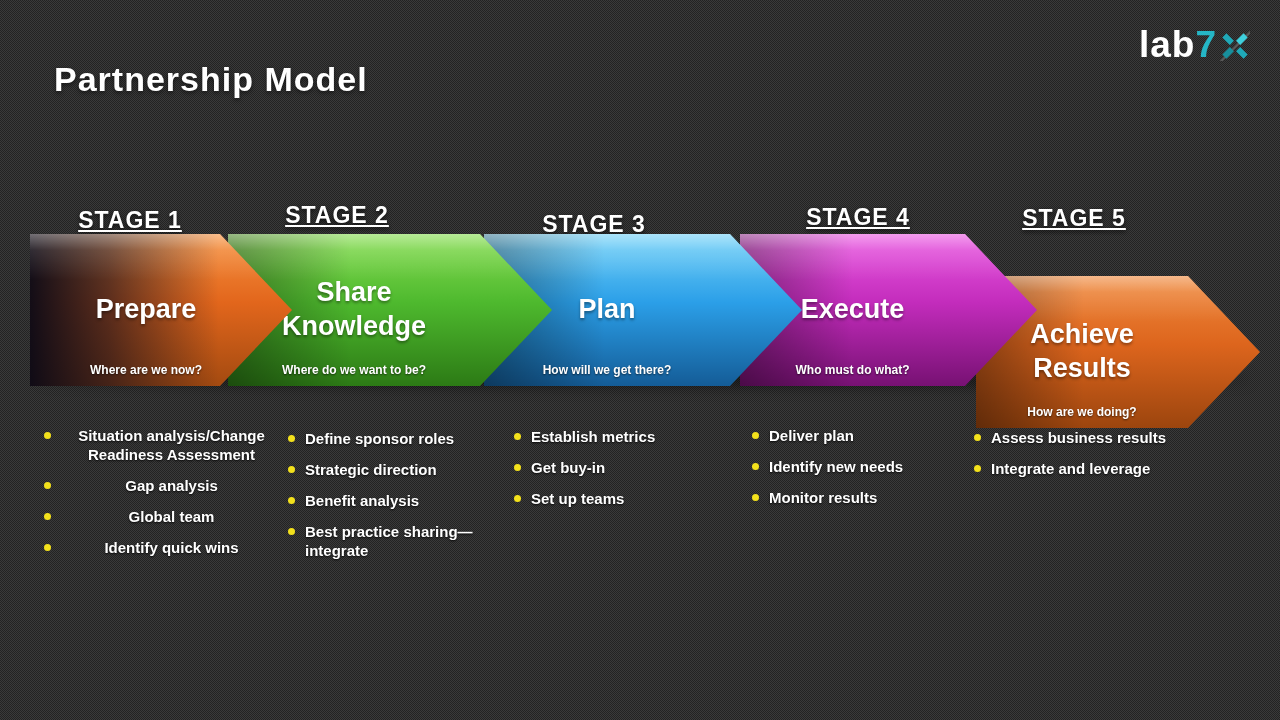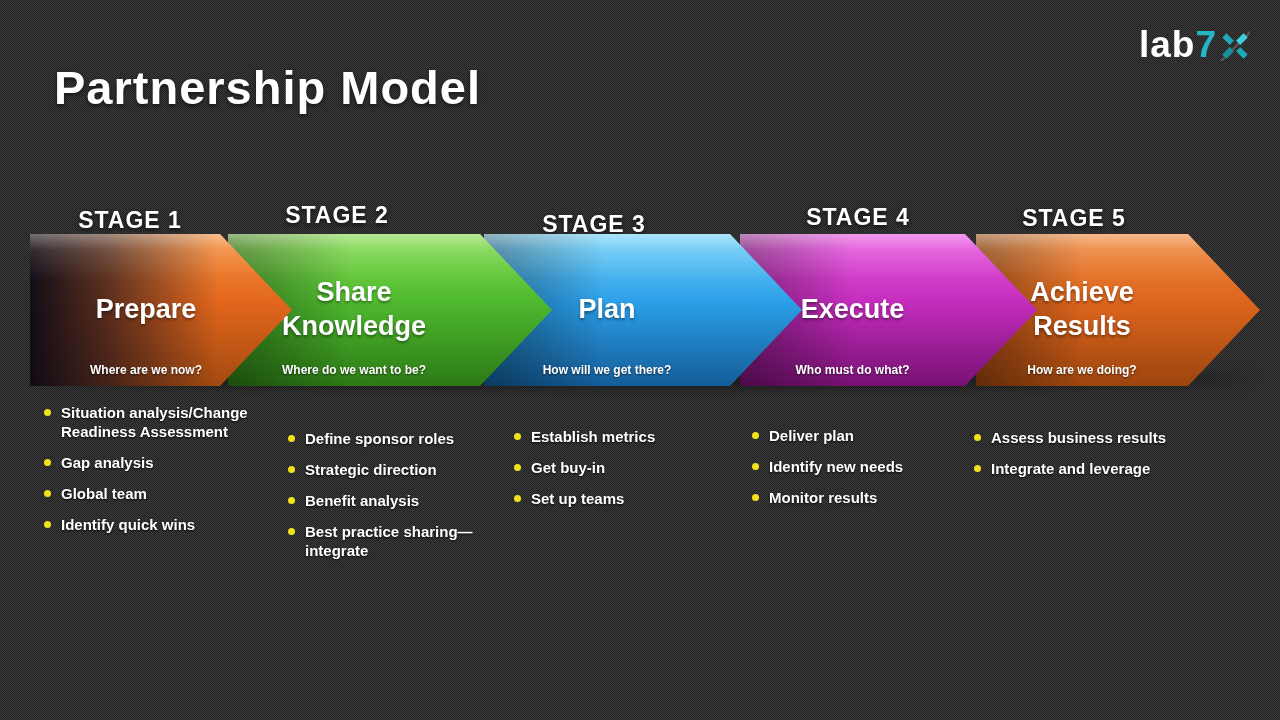--- a/index.html
+++ b/index.html
@@ -7,35 +7,35 @@
 
   .slide{
     position:relative;width:1280px;height:720px;
     background-color:#2a2a2a;
     background-image:repeating-conic-gradient(#3a3a3a 0% 25%, #232323 0% 50%);
     background-size:2px 2px;
   }
 
   .slide-title{
     position:absolute;left:54px;top:60px;
-    color:#ffffff;font-size:47px;font-weight:bold;letter-spacing:1px;
+    color:#ffffff;font-size:34px;font-weight:bold;letter-spacing:1px;
     text-shadow:0 2px 4px rgba(0,0,0,0.55);
   }
 
   
   .logo{position:absolute;top:24px;right:30px;display:flex;align-items:center;}
   .logo .lab{color:#ffffff;font-size:37px;font-weight:bold;letter-spacing:1px;margin-left:41px;}
   .logo .seven{font-size:37px;font-weight:bold;letter-spacing:1px;}
   .logo svg{margin-left:3px;transform:translateY(3px);}
 
   
   .stage-label{
     position:absolute;transform:translateX(-50%);
     color:#ffffff;font-size:23px;font-weight:bold;letter-spacing:1px;
-    text-shadow:0 2px 4px rgba(0,0,0,0.7);white-space:nowrap;
+    text-shadow:0 2px 4px rgba(0,0,0,0.7);white-space:nowrap;text-decoration:underline;
   }
 
   
   .band-shadow{
     position:absolute;left:40px;top:372px;width:1210px;height:14px;
     background:rgba(0,0,0,0.55);filter:blur(7px);border-radius:50%;
   }
   .arrow{
     position:absolute;top:234px;height:152px;
     clip-path:polygon(0 0, calc(100% - 72px) 0, 100% 50%, calc(100% - 72px) 100%, 0 100%);
@@ -77,21 +77,21 @@
   .bullets{position:absolute;margin:0;padding:0;list-style:none;}
   .bullets li{
     position:relative;padding-left:17px;margin-bottom:12px;
     color:#ffffff;font-size:15px;font-weight:bold;line-height:1.27;
     text-shadow:0 1px 2px rgba(0,0,0,0.85);
   }
   .bullets li::before{
     content:"";position:absolute;left:0;top:6px;width:7px;height:7px;border-radius:50%;
     background:var(--bullet-color,#f3e11c);
   }
-  .col-1{left:44px;top:403px;width:238px;}
+  .col-1{left:44px;top:426px;width:238px;text-align:center;}
   .col-2{left:288px;top:429px;width:200px;}
   .col-3{left:514px;top:427px;width:198px;}
   .col-4{left:752px;top:426px;width:210px;}
   .col-5{left:974px;top:428px;width:235px;}
 </style>
 </head>
 <body>
 
 <div class="slide">
 
@@ -130,21 +130,21 @@
     <div class="arrow-question">Where do we want to be?</div>
   </div>
   <div class="arrow arrow-3" style="background: linear-gradient(rgb(116, 210, 248) 0%, rgb(43, 159, 232) 45%, rgb(20, 92, 151) 100%);">
     <div class="arrow-name">Plan</div>
     <div class="arrow-question">How will we get there?</div>
   </div>
   <div class="arrow arrow-4" style="background: linear-gradient(rgb(234, 90, 226) 0%, rgb(195, 44, 188) 45%, rgb(119, 17, 115) 100%);">
     <div class="arrow-name">Execute</div>
     <div class="arrow-question">Who must do what?</div>
   </div>
-  <div class="arrow arrow-5" style="background: linear-gradient(rgb(240, 138, 62) 0%, rgb(221, 101, 29) 45%, rgb(156, 69, 14) 100%);">
+  <div class="arrow arrow-5" style="background: linear-gradient(rgb(240, 138, 62) 0%, rgb(221, 101, 29) 45%, rgb(156, 69, 14) 100%); margin-top: 42px;">
     <div class="arrow-name">Achieve Results</div>
     <div class="arrow-question">How are we doing?</div>
   </div>
 
   <ul class="bullets col-1">
       <li>Situation analysis/Change Readiness Assessment</li>
       <li>Gap analysis</li>
       <li>Global team</li>
       <li>Identify quick wins</li>
     </ul>

